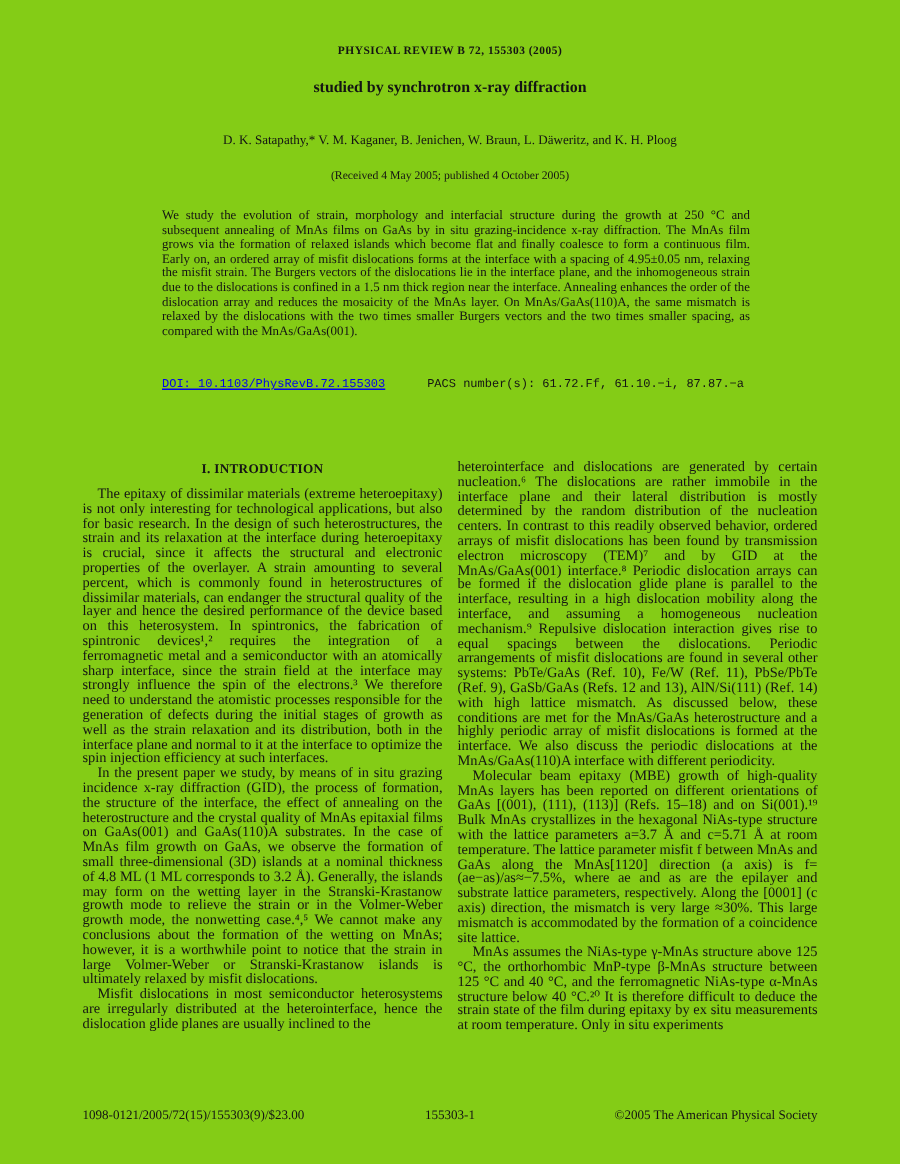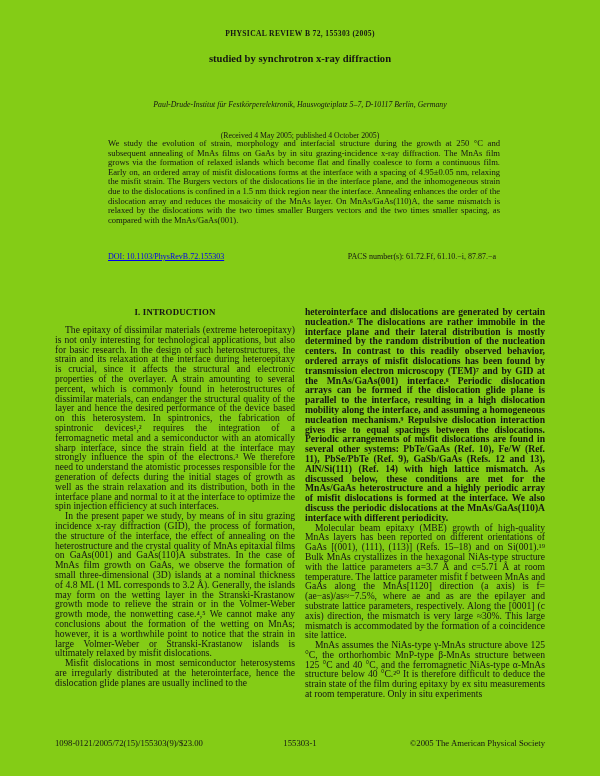--- a/index.html
+++ b/index.html
@@ -23,66 +23,67 @@
   .authors{
     position:absolute;top:88px;left:40px;right:40px;
     text-align:center;font-size:8.7px;
   }
   .affiliation{
     position:absolute;top:100px;left:40px;right:40px;
     text-align:center;font-style:italic;font-size:7.8px;
   }
   .received{
     position:absolute;top:112px;left:40px;right:40px;
-    text-align:center;font-size:7.8px;margin-top:19px;
+    text-align:center;font-size:7.8px;
   }
   .abstract{
     position:absolute;top:139px;left:108px;width:392px;
     font-size:8.6px;line-height:9.6px;text-align:justify;
   }
   .meta-row{
     position:absolute;top:252px;left:108px;width:388px;
     display:flex;justify-content:space-between;align-items:flex-start;
     font-size:8px;
+    font-family:Liberation Mono, monospace;
   }
   .doi{color:#0000ee;text-decoration:underline;cursor:pointer;}
   .col{position:absolute;top:283px;width:240px;margin-top:24px;}
   .col-left{left:55px;}
   .col-right{left:305px;}
   .section-heading{
     text-align:center;font-weight:bold;font-size:8.8px;
     margin:0 0 8px 0;letter-spacing:.2px;
   }
   .col p{
     margin:0;font-size:9.6px;line-height:9.8px;
     text-align:justify;text-indent:10px;
   }
-  .col p.noindent{text-indent:0;font-weight:bold;}
+  .col p.noindent{text-indent:0;}
   .footer{
     position:absolute;top:738px;left:55px;width:490px;
     display:flex;justify-content:flex-end;align-items:baseline;
     font-size:8.7px;
   }
   .footer .f-left{flex:1;text-align:left;}
   .footer .f-center{flex:0 0 auto;text-align:center;}
   .footer .f-right{flex:1;text-align:right;}
 </style>
 </head>
 <body>
 
 <div class="page">
 
   <div class="journal-header">PHYSICAL REVIEW B 72, 155303 (2005)</div>
 
   <div class="title">
     <div>studied by synchrotron x-ray diffraction</div>
   </div>
 
+  <div class="authors">D. K. Satapathy,* V. M. Kaganer, B. Jenichen, W. Braun, L. Däweritz, and K. H. Ploog</div>
 
-  <div class="affiliation">Paul-Drude-Institut für Festkörperelektronik, Hausvogteiplatz 5–7, D-10117 Berlin, Germany</div>
 
   <div class="received">(Received 4 May 2005; published 4 October 2005)</div>
 
   <div class="abstract">We study the evolution of strain, morphology and interfacial structure during the growth at 250 °C and subsequent annealing of MnAs films on GaAs by in situ grazing-incidence x-ray diffraction. The MnAs film grows via the formation of relaxed islands which become flat and finally coalesce to form a continuous film. Early on, an ordered array of misfit dislocations forms at the interface with a spacing of 4.95±0.05 nm, relaxing the misfit strain. The Burgers vectors of the dislocations lie in the interface plane, and the inhomogeneous strain due to the dislocations is confined in a 1.5 nm thick region near the interface. Annealing enhances the order of the dislocation array and reduces the mosaicity of the MnAs layer. On MnAs/GaAs(110)A, the same mismatch is relaxed by the dislocations with the two times smaller Burgers vectors and the two times smaller spacing, as compared with the MnAs/GaAs(001).</div>
 
   <div class="meta-row">
     <span class="doi">DOI: 10.1103/PhysRevB.72.155303</span>
     <span class="pacs">PACS number(s): 61.72.Ff, 61.10.−i, 87.87.−a</span>
   </div>
 

